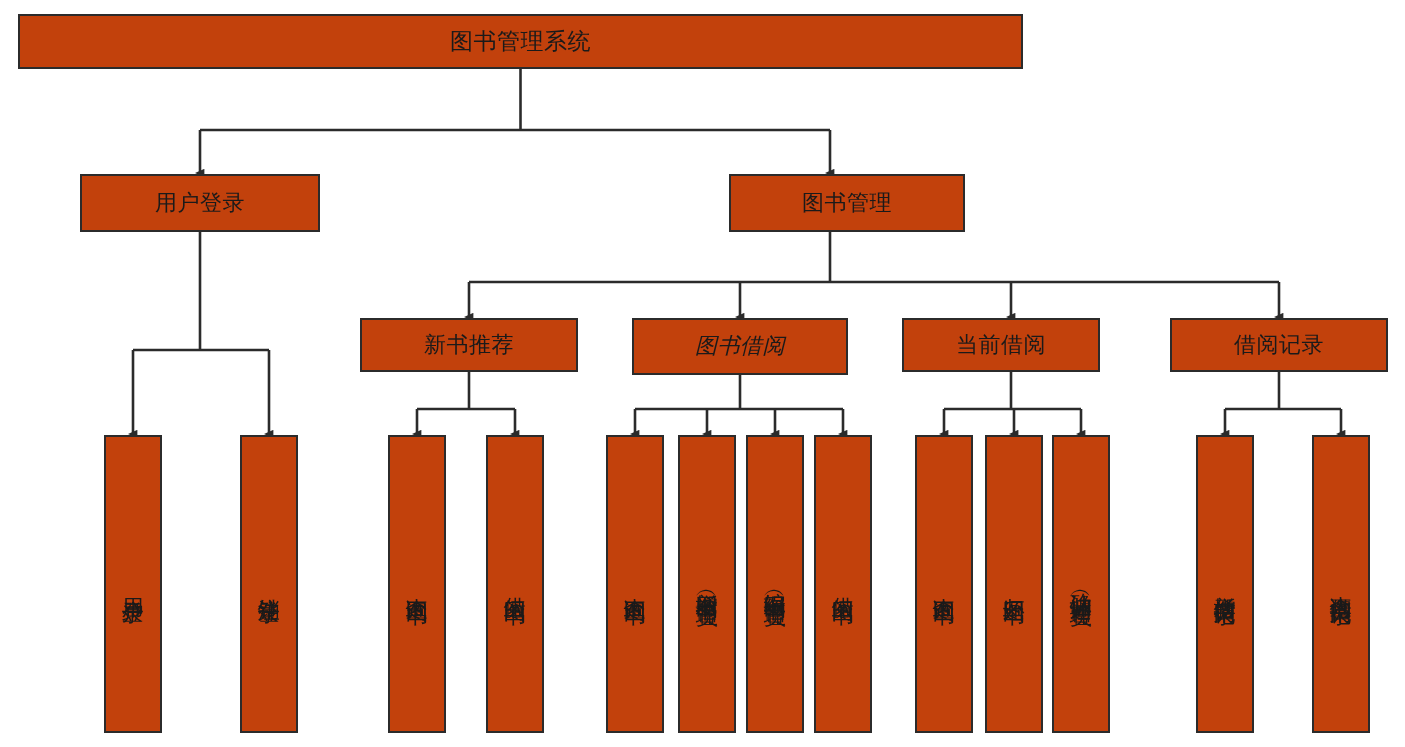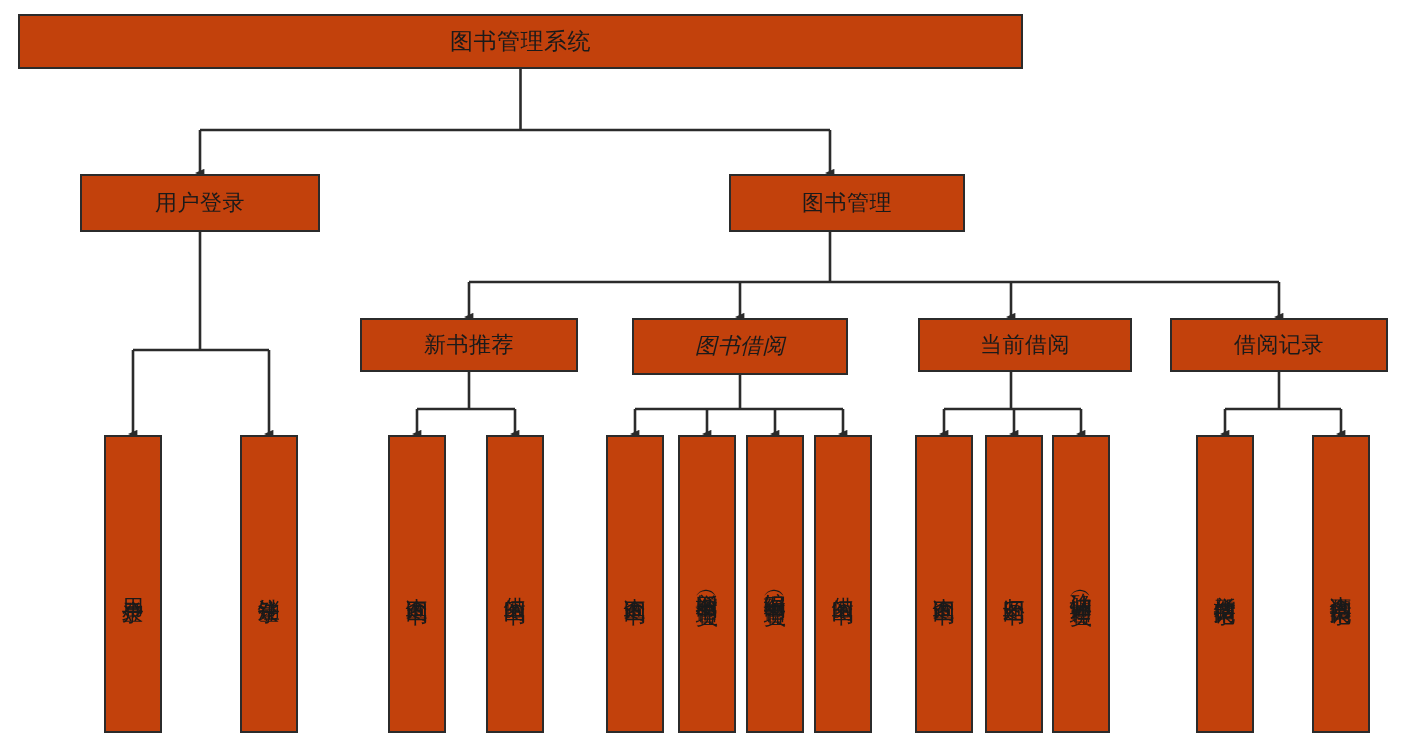--- a/index.html
+++ b/index.html
@@ -123,21 +123,21 @@
       </div>
       <div class="node horiz" style="left: 712px; top: 174px; width: 236px; height: 58px; margin-left: 17px;">
         <span class="label">图书管理</span>
       </div>
       <div class="node horiz" style="left: 360px; top: 318px; width: 218px; height: 54px;">
         <span class="label">新书推荐</span>
       </div>
       <div class="node horiz" style="left: 632px; top: 318px; width: 216px; height: 57px; font-style: italic;">
         <span class="label">图书借阅</span>
       </div>
-      <div class="node horiz" style="left: 902px; top: 318px; width: 214px; height: 54px; margin-left: 16px;">
+      <div class="node horiz" style="left: 902px; top: 318px; width: 198px; height: 54px;">
         <span class="label">当前借阅</span>
       </div>
       <div class="node horiz" style="left: 1170px; top: 318px; width: 218px; height: 54px; justify-content: center;">
         <span class="label">借阅记录</span>
       </div>
       <div class="node vert" style="left: 104px; top: 435px; width: 58px; height: 298px;">
         <span class="label">用户登录</span>
       </div>
       <div class="node vert" style="left: 240px; top: 435px; width: 58px; height: 298px;">
         <span class="label">注销登录</span>

